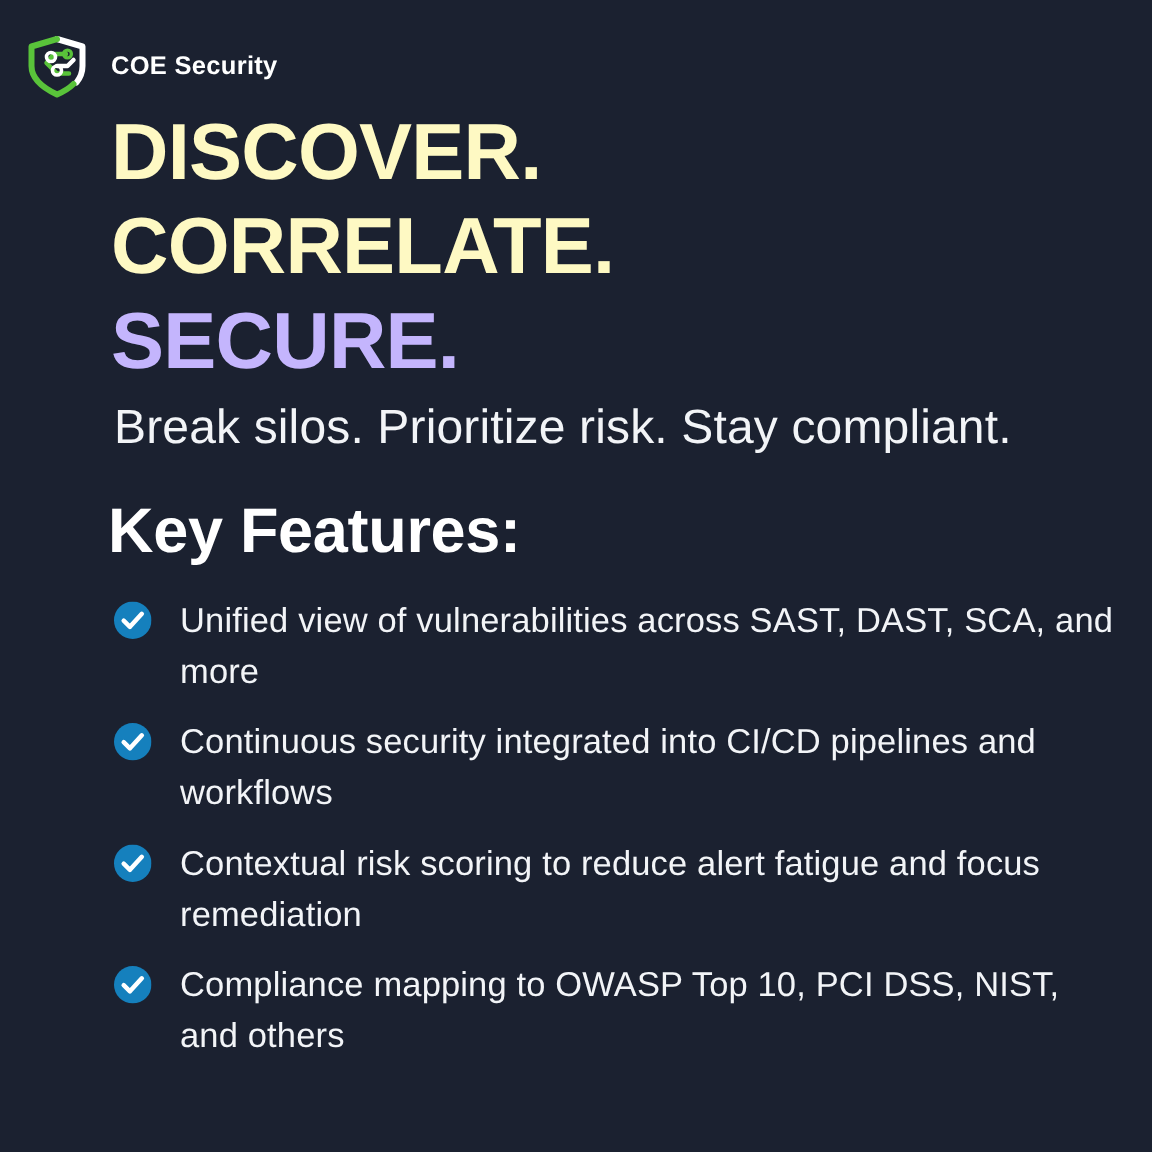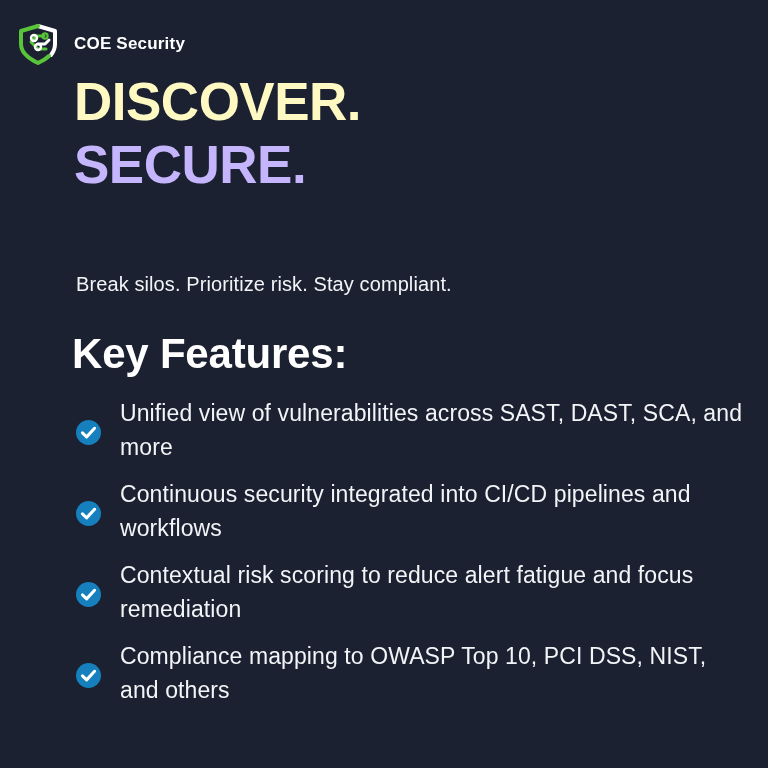--- a/index.html
+++ b/index.html
@@ -68,21 +68,21 @@
 
   .headline-line.accent {
     color: #c4b5fd;
   }
 
   
   .subtitle {
     position: absolute;
     left: 76px;
     top: 268px;
-    font-size: 20px;
+    font-size: 32px;
     line-height: 32px;
     color: #f2f4f7;
     letter-spacing: 0.1px;
     white-space: nowrap;
   }
 
   
   .section-heading {
     position: absolute;
     left: 72px;
@@ -98,21 +98,21 @@
   .feature-list {
     position: absolute;
     left: 76px;
     top: 396px;
     width: 672px;
     list-style: none;
   }
 
   .feature-item {
     display: flex;
-    align-items: center;
+    align-items: flex-start;
     gap: 19px;
     margin-bottom: 13px;
   }
 
   .check-icon {
     flex: 0 0 25px;
     width: 25px;
     height: 25px;
     margin-top: 5px;
     display: block;
@@ -143,20 +143,21 @@
 
       <circle cx="20" cy="18" r="3" fill="none" stroke="#ffffff" stroke-width="2.4"></circle>
       <circle cx="31" cy="16" r="2.6" fill="none" stroke="#59c33a" stroke-width="2.2"></circle>
       <circle cx="24" cy="27" r="3" fill="none" stroke="#ffffff" stroke-width="2.4"></circle>
     </svg>
     <span class="brand-name">COE Security</span>
   </div>
 
   <div class="headline">
     <div class="headline-line">DISCOVER.</div>
+    <div class="headline-line">CORRELATE.</div>
     <div class="headline-line accent">SECURE.</div>
   </div>
 
   <div class="subtitle">Break silos. Prioritize risk. Stay compliant.</div>
 
   <div class="section-heading">Key Features:</div>
 
   <ul class="feature-list">
 
     <li class="feature-item">

